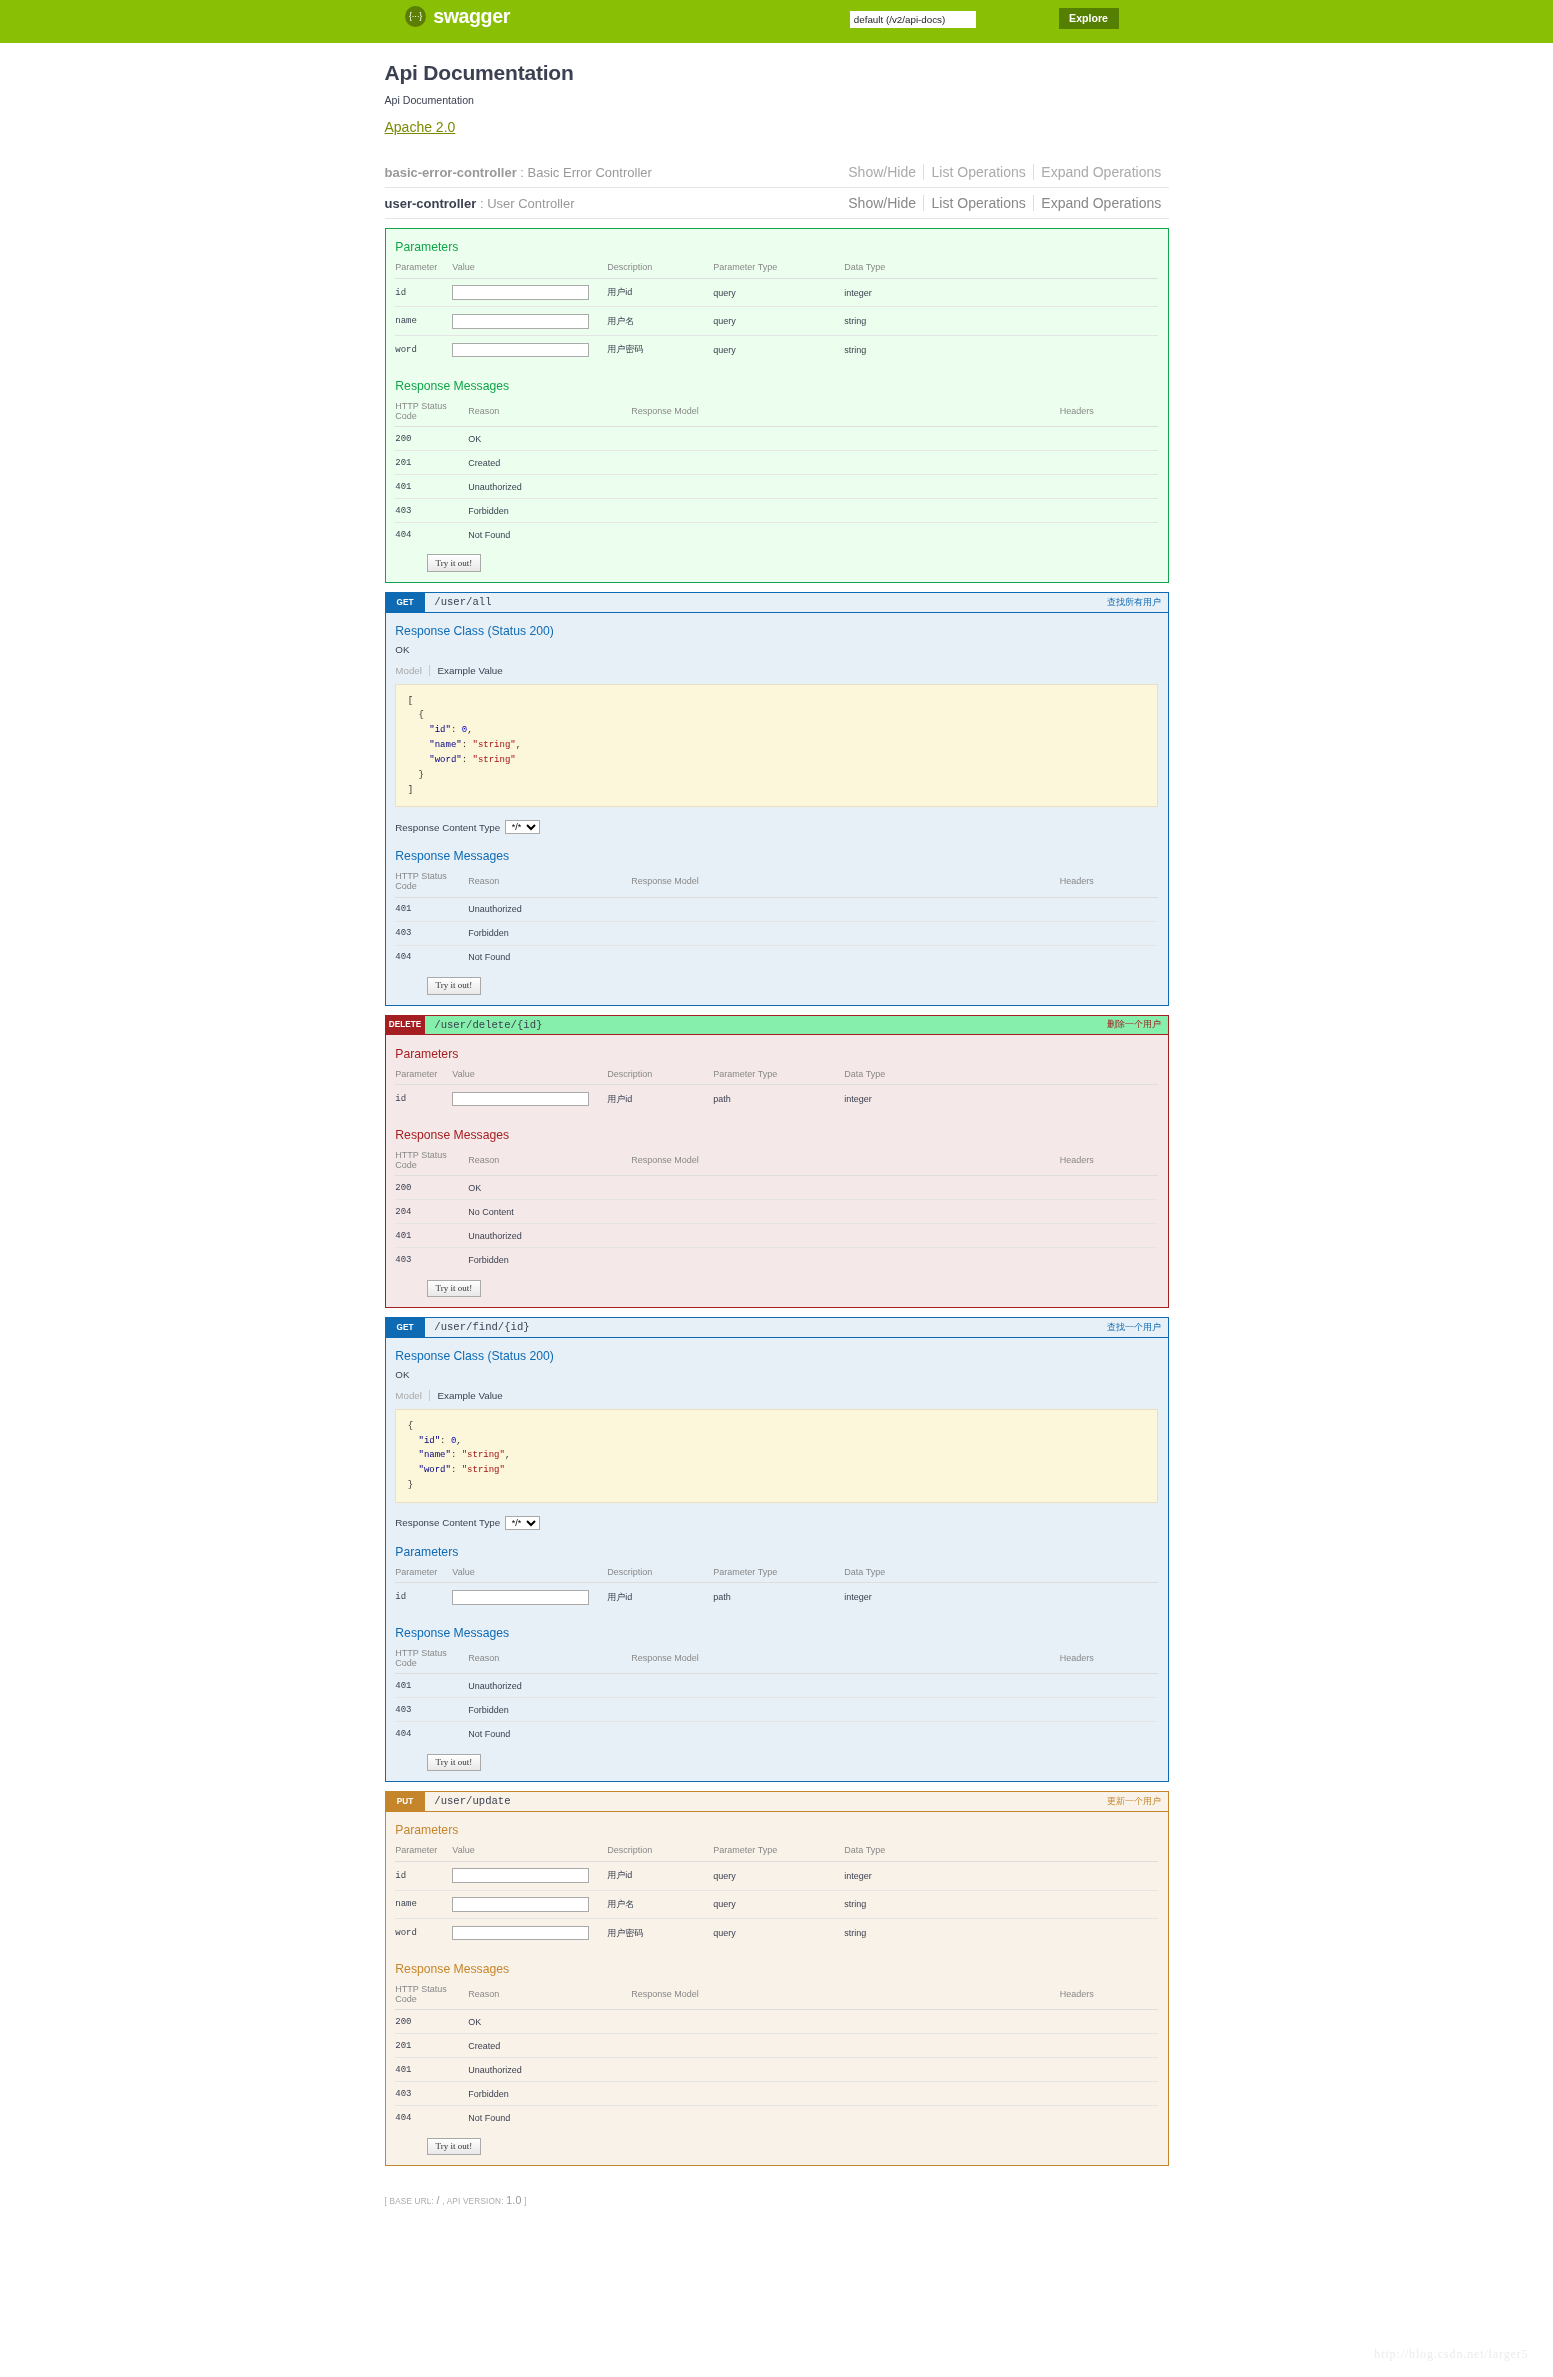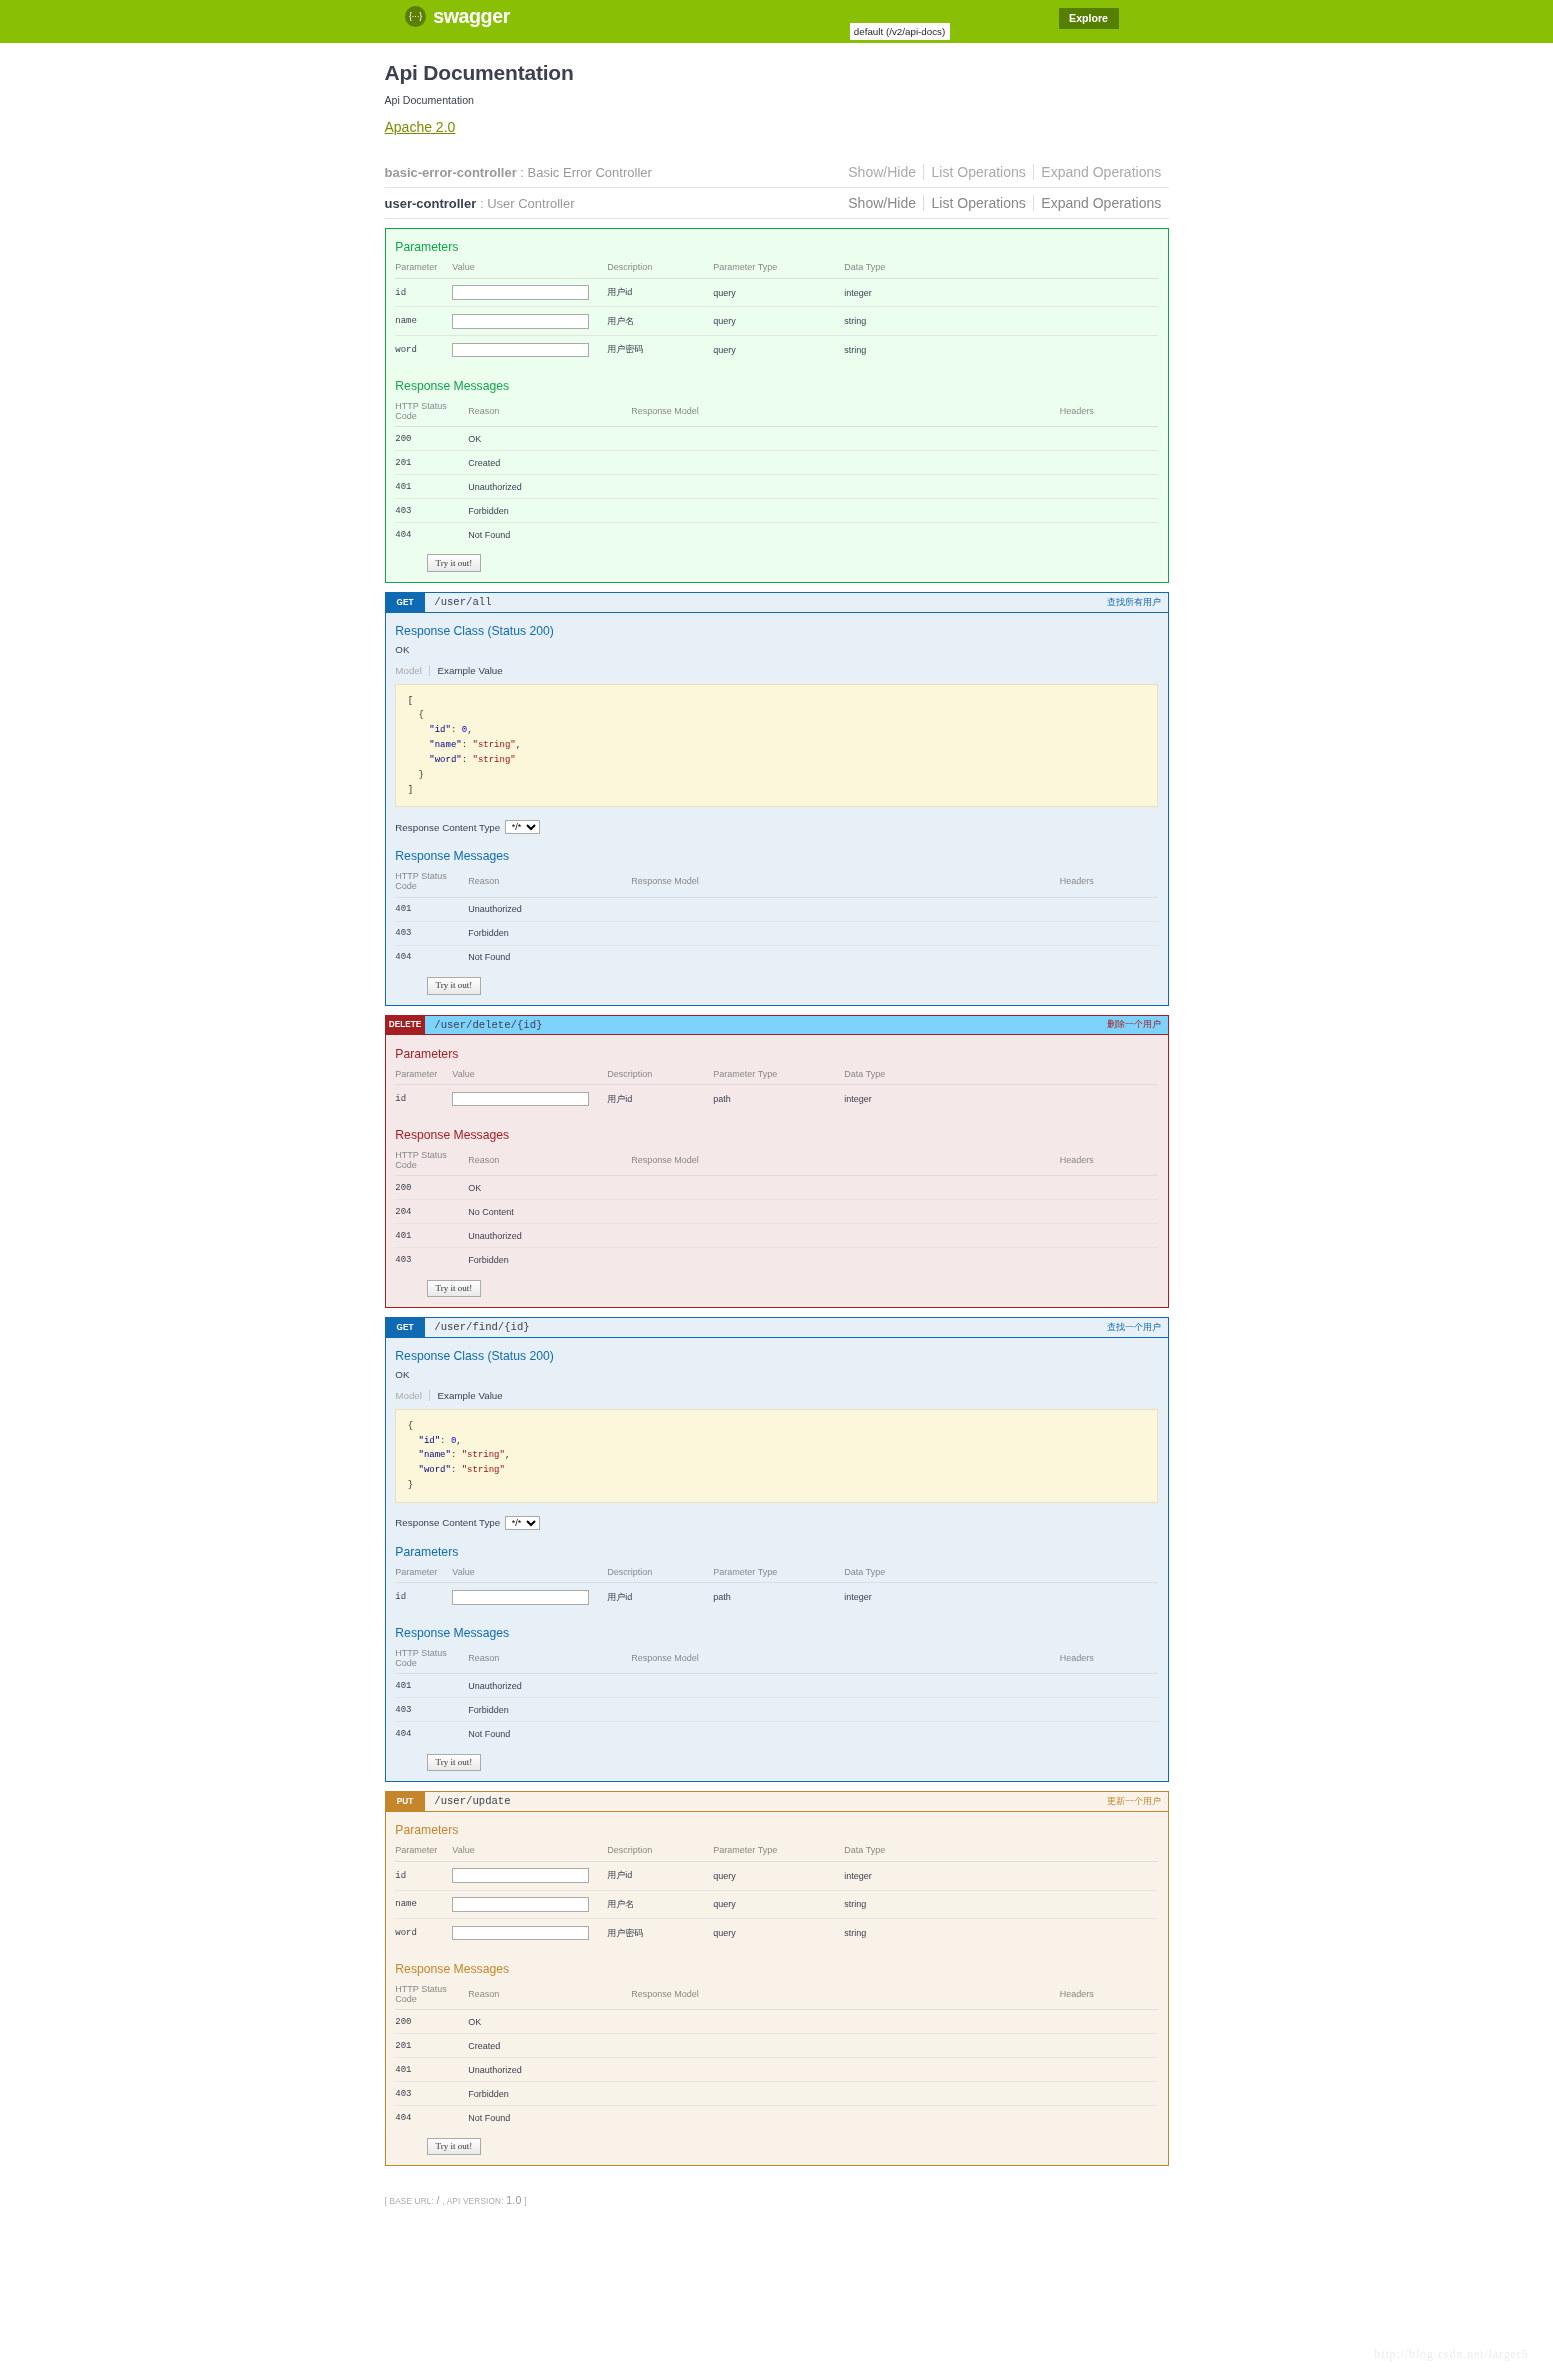--- a/index.html
+++ b/index.html
@@ -31,25 +31,25 @@
     display:flex; align-items:center; justify-content:center;
     color:#ffffff; font-size:9px; letter-spacing:-0.4px;
     font-family:"Liberation Sans", sans-serif;
   }
   .logo-text {
     color:#ffffff; font-size:19.6px; font-weight:bold;
     letter-spacing:-0.4px; line-height:21px;
   }
   .input-base-url {
     position:absolute; left:465px; top:10.6px;
-    width:100px; height:17px;
+    width:126px; height:17px;
     font-size:9.8px; padding:0.8px 3.3px;
     border:0.8px solid #ffffff; background:#ffffff;
     color:#1d1d1d; font-family:"Liberation Sans", sans-serif;
-    border-radius:0; outline:none;margin-top:12px;
+    border-radius:0; outline:none;
   }
   .explore-btn {
     position:absolute; left:674px; top:8.2px;
     background:#547f00; color:#ffffff;
     font-size:10.6px; font-weight:bold;
     padding:4.1px 10.6px 4.9px 10.6px;
     border:none; cursor:pointer;
     font-family:"Liberation Sans", sans-serif;
   }
 
@@ -124,21 +124,21 @@
   .m-delete { background:#a41e22; }
   .m-put    { background:#c5862b; }
 
   .op-post   { border-color:#10a54a; background:#ecffee; }
   .op-post   .op-bar { background:#e7f6ec; border-bottom-color:#10a54a; }
   .op-post   .op-summary, .op-post .sec-title { color:#10a54a; }
   .op-get    { border-color:#0f6ab4; background:#e7f0f7; }
   .op-get    .op-bar { background:#e7f0f7; border-bottom-color:#0f6ab4; }
   .op-get    .op-summary, .op-get .sec-title { color:#0f6ab4; }
   .op-delete { border-color:#a41e22; background:#f5e8e8; }
-  .op-delete .op-bar { background:#7dd3fc; border-bottom-color:#a41e22; }
+  .op-delete .op-bar { background:#86efac; border-bottom-color:#a41e22; }
   .op-delete .op-summary, .op-delete .sec-title { color:#a41e22; }
   .op-put    { border-color:#c5862b; background:#f9f2e9; }
   .op-put    .op-bar { background:#f9f2e9; border-bottom-color:#c5862b; }
   .op-put    .op-summary, .op-put .sec-title { color:#c5862b; }
 
   .sec-title {
     font-size:12.2px; font-weight:normal;
     margin:0 0 5.7px 0; padding:0;
   }
   .sec-title.spaced { margin-top:14.7px; }

